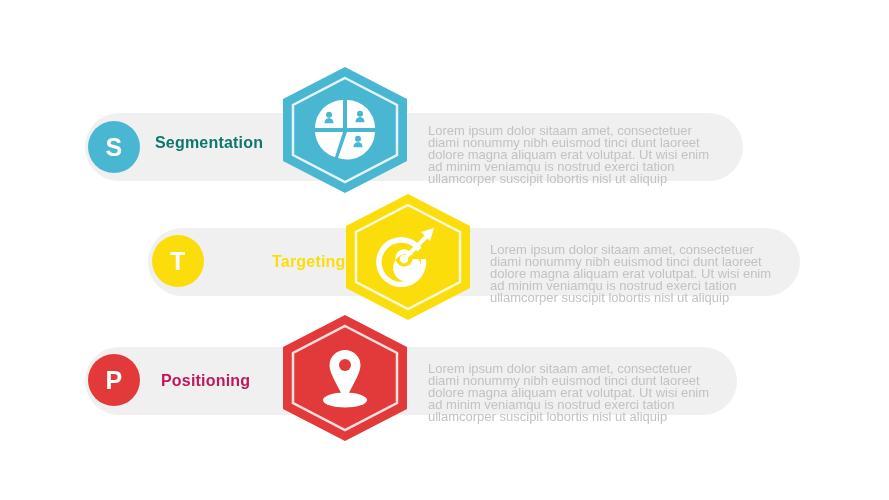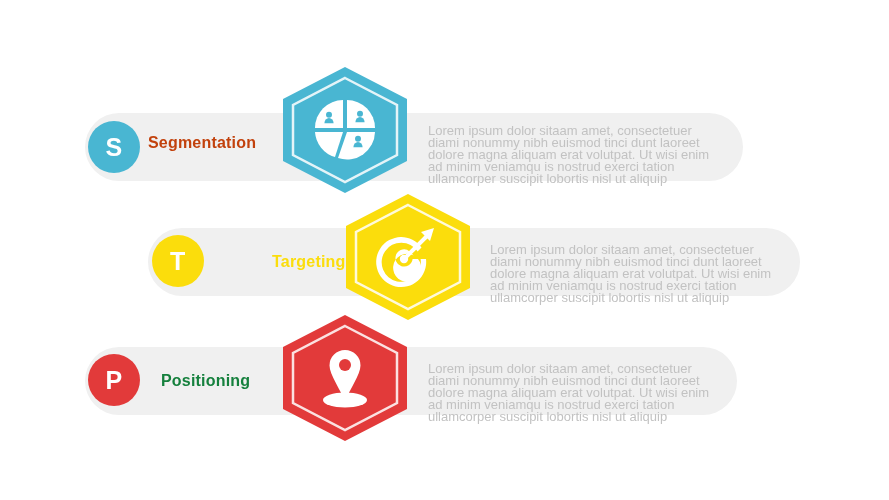--- a/index.html
+++ b/index.html
@@ -51,23 +51,23 @@
   #badge-3 { left: 88px;  top: 354px; background: #e23a3a; }
 
   
   .row-title {
     position: absolute;
     font-size: 16px;
     font-weight: bold;
     letter-spacing: 0.2px;
     white-space: nowrap;
   }
-  #title-1 { left: 148px; top: 134px; color: #c2410c; }
+  #title-1 { left: 155px; top: 134px; color: #0f766e; }
   #title-2 { left: 224px; top: 253px; color: #fbdd0c; margin-left: 48px; }
-  #title-3 { left: 161px; top: 372px; color: #15803d; }
+  #title-3 { left: 161px; top: 372px; color: #be185d; }
 
   
   .row-text {
     position: absolute;
     font-size: 13px;
     line-height: 12px;
     color: #c2c2c2;
     width: 292px;
   }
   #text-1 { left: 428px; top: 125px; }

